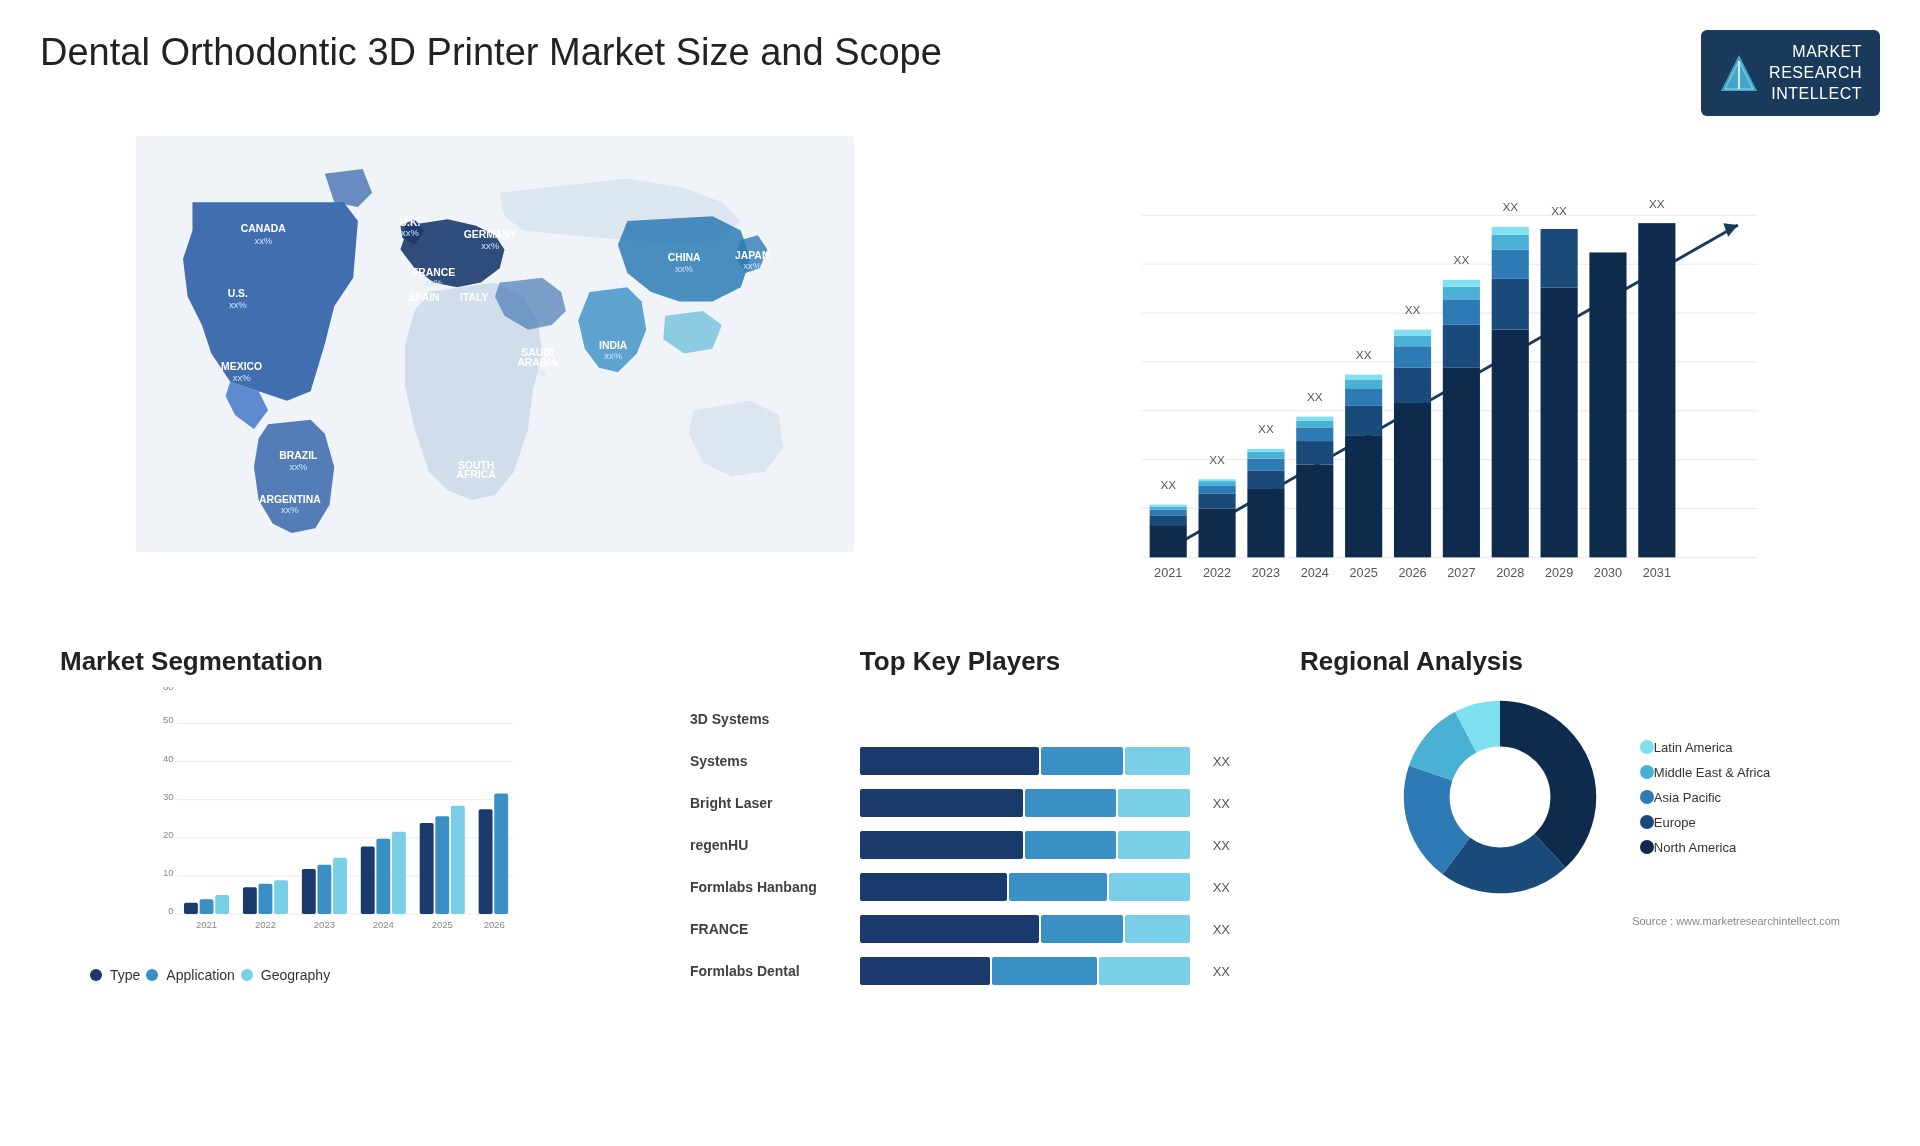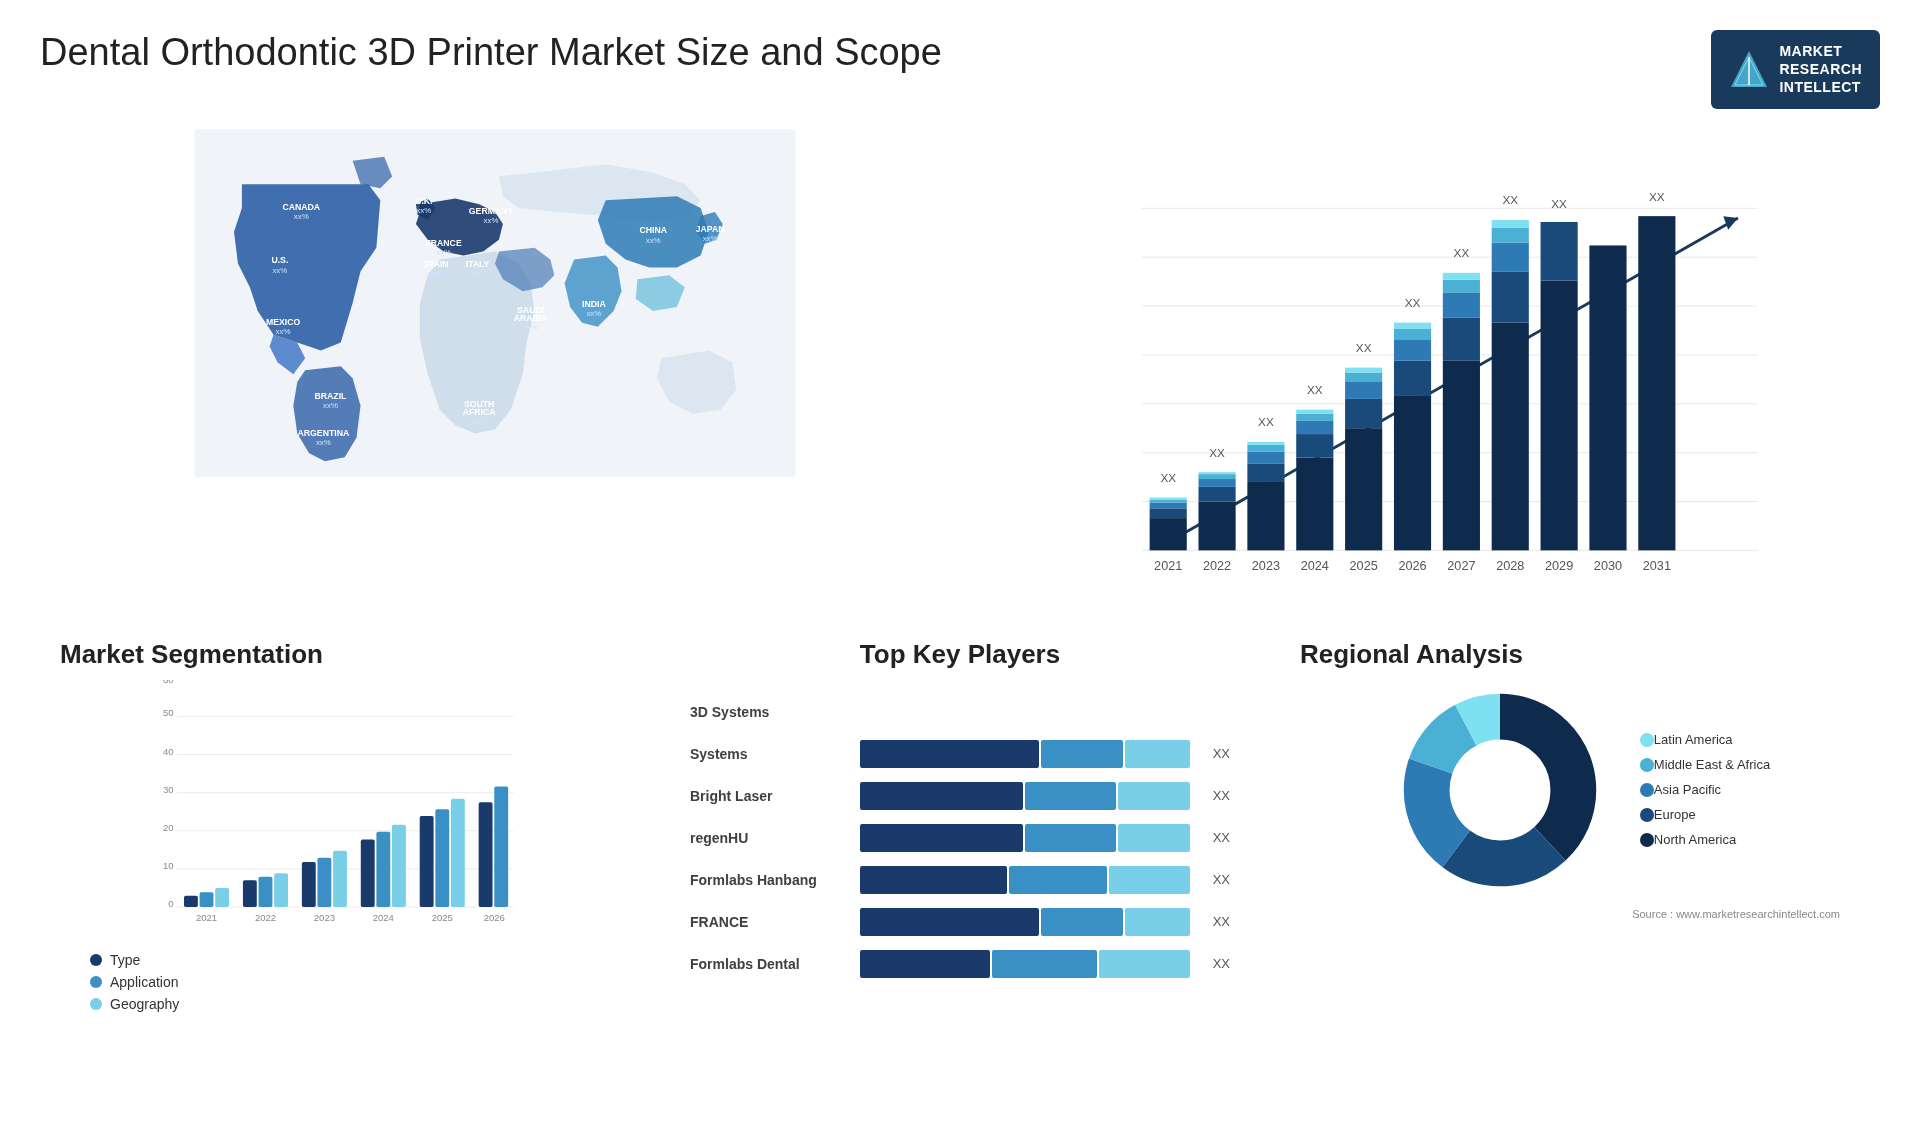--- a/index.html
+++ b/index.html
@@ -32,24 +32,25 @@
       background: #1a3a5c;
       padding: 12px 18px;
       border-radius: 6px;
       color: #fff;
     }
     .logo-icon {
       width: 40px;
       height: 40px;
     }
     .logo-text {
-      font-size: 14px;
-      font-weight: 700;
+      font-size: 16px;
+      font-weight: 400;
       line-height: 1.3;
       letter-spacing: 0.5px;
+      text-align: right;
     }
 
     
     .main-grid {
       display: grid;
       grid-template-columns: 1fr 1fr;
       grid-template-rows: 480px 520px;
       gap: 20px;
     }
 
@@ -69,21 +70,21 @@
       grid-column: 1 / -1;
       grid-row: 2;
       display: grid;
       grid-template-columns: 1fr 1fr 1fr;
       gap: 20px;
     }
 
     
     .map-container {
       width: 100%;
-      height: 348px;
+      height: 416px;
       position: relative;
     }
     .map-svg {
       width: 100%;
       height: 100%;
     }
     .map-label {
       font-size: 11px;
       font-weight: 600;
       fill: #fff;
@@ -99,23 +100,22 @@
     .seg-section {
       padding: 10px 20px;
     }
     .seg-title {
       font-size: 26px;
       font-weight: 700;
       margin-bottom: 10px;
       color: #222;
     }
     .seg-legend {
-      margin-top: 8px;
-      display: flex;
-      flex-direction: column;
+      margin-top: 16px;
+      display: flex;
       gap: 6px;
       padding-left: 30px;
     }
     .seg-legend-item {
       display: flex;
       align-items: center;
       gap: 8px;
       font-size: 14px;
       color: #333;
     }

